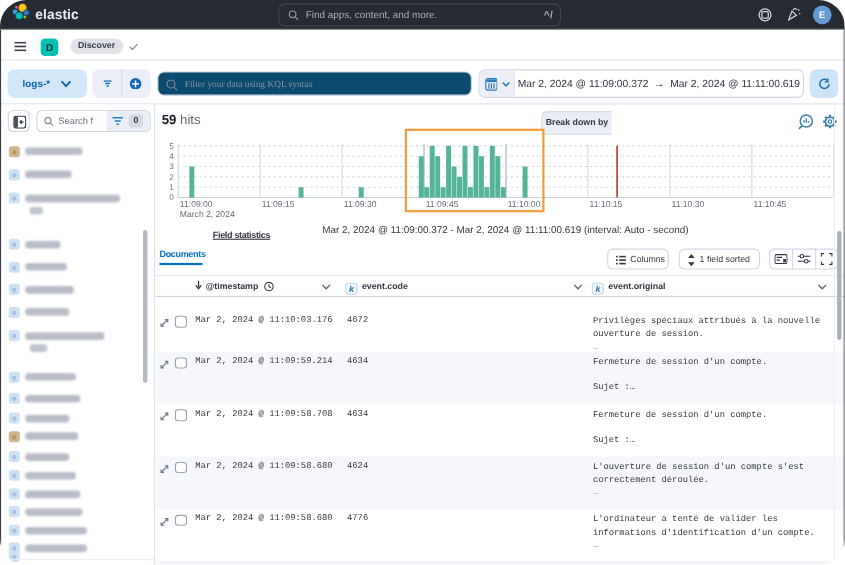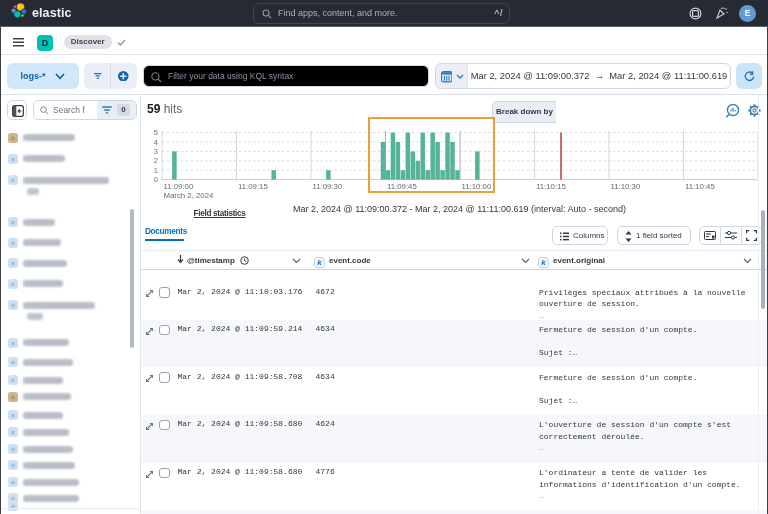--- a/index.html
+++ b/index.html
@@ -1,36 +1,36 @@
 <!DOCTYPE html>
 <html><head>
 <meta charset="utf-8">
 <title>Discover - Elastic</title>
 <style>
   html,body{margin:0;padding:0;background:#fff;}
   *{box-sizing:border-box;}
-  #page{position:relative;width:768px;height:514px;overflow:hidden;font-family:"Liberation Sans",sans-serif;background:#fff;}
+  #page{position:relative;width:768px;height:514px;overflow:hidden;font-family:"Liberation Sans",sans-serif;background:#fff;border-radius:24px;}
   .abs{position:absolute;}
   
   #hdr{left:0;top:0;width:768px;height:27px;background:#262a33;}
   #hdr .brand{left:32px;top:0;height:27px;line-height:27px;color:#eceef2;font-size:12.5px;font-weight:600;letter-spacing:.1px;}
   #hsearch{left:253px;top:3px;width:257px;height:21px;background:#262a33;border:1px solid #40454f;border-radius:6px;}
   #hsearch .ph{left:24px;top:0;line-height:19px;color:#a9b1bc;font-size:9px;}
   #hsearch .kbd{right:6px;top:0;line-height:19px;color:#aeb6c2;font-size:9px;font-weight:700;letter-spacing:.5px;}
   
   #nav2{left:0;top:27px;width:768px;height:28px;background:#fff;border-bottom:1px solid #e0e4ec;}
   #dtile{left:37px;top:34.5px;width:16px;height:16px;background:#00bfb3;border-radius:4px;color:#0b2b29;font-size:9px;font-weight:700;text-align:center;line-height:16px;}
   #pill{left:63.5px;top:34.5px;width:48.5px;height:14.5px;background:#e0e2e7;border-radius:7px;color:#3a3f4c;font-size:8px;font-weight:700;text-align:center;line-height:14.5px;}
   
   #qbar{left:0;top:56px;width:768px;height:39px;background:#fff;border-bottom:1px solid #dadfe9;}
   #logsbtn{left:6.5px;top:63px;width:72px;height:26px;background:#d2e7f9;border-radius:6px;}
   #logsbtn span{position:absolute;left:14px;top:0;line-height:26px;font-size:9px;font-weight:700;color:#0b64ad;}
   #filtergrp{left:84px;top:63px;width:53px;height:26px;background:#ebeef6;border-radius:6px;}
   #filtergrp .div{position:absolute;left:26px;top:0;width:1px;height:26px;background:#d8dde7;}
-  #kqlbox{left:143px;top:64.5px;width:286px;height:22px;background:#000000;border:1px solid #cfd7e2;border-radius:6px;}
+  #kqlbox{left:143px;top:64.5px;width:286px;height:22px;background:#0c4a6e;border:1px solid #cfd7e2;border-radius:6px;font-family:Liberation Serif, serif;}
   #kqlbox .ph{left:24px;top:0;line-height:20px;color:#8b93a1;font-size:8.5px;}
   #dpick{left:435px;top:63px;width:296px;height:26px;background:#fff;border:1px solid #cfd7e2;border-radius:6px;}
   #dpick .pre{position:absolute;left:0;top:0;width:32px;height:24px;background:#ebeef5;border-radius:5px 0 0 5px;border-right:1px solid #dfe3ec;}
   #dpick .dates{position:absolute;left:32px;top:0;right:0;text-align:center;line-height:24px;font-size:9.4px;color:#343741;}
   #refresh{left:736px;top:63px;width:26px;height:26px;background:#cce4f8;border-radius:6px;}
   
   #sidebar{left:0;top:95px;width:141px;height:419px;background:#fff;border-right:1px solid #dfe3ec;}
   #collapsebtn{left:7px;top:100px;width:20px;height:20px;border:1px solid #cfd7e2;border-radius:5px;background:#fff;}
   #fsearch{left:33px;top:100px;width:104px;height:20px;border:1px solid #cfd7e2;border-radius:5px;background:#fff;padding-left:32px;}
   #fsearch .ph{left:19px;top:0;line-height:18px;color:#69707d;font-size:8.5px;}

